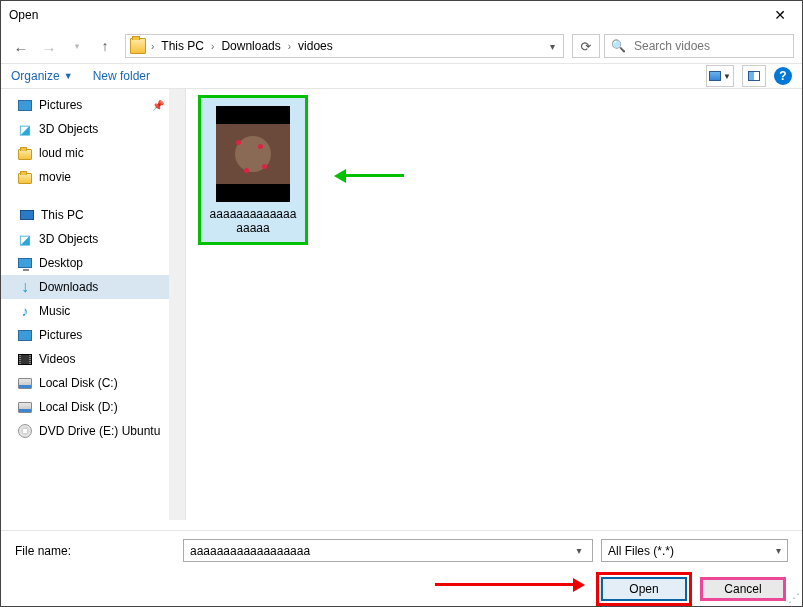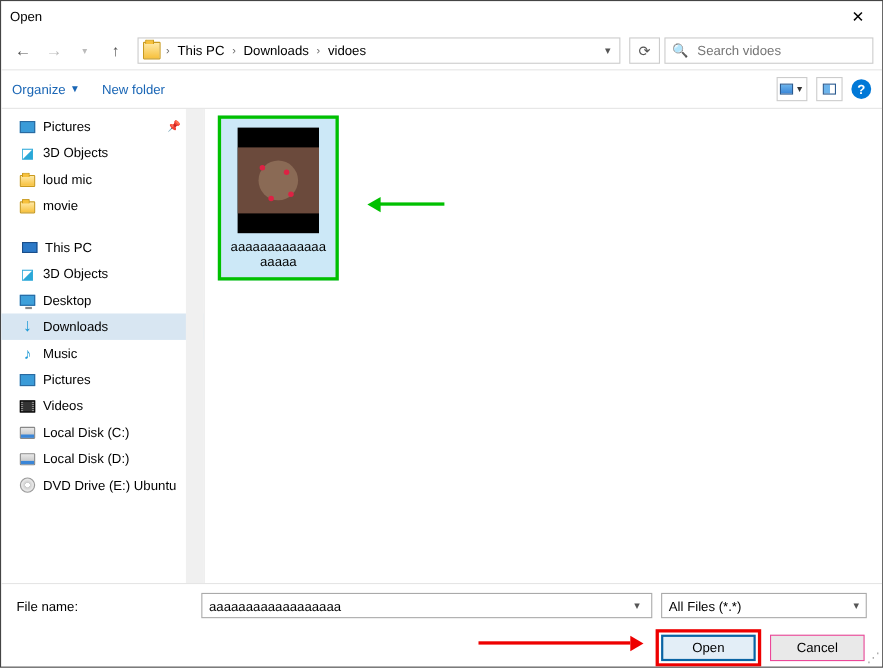--- a/index.html
+++ b/index.html
@@ -21,21 +21,21 @@
   .addr-folder-ico::before { content:""; position:absolute; top:-3px; left:1px; width:6px; height:3px; background:#f7c13d; border:1px solid #c99a1e; border-bottom:none; border-radius:1px 1px 0 0; }
   .crumb { padding: 0 2px; }
   .crumb-sep { color:#666; padding:0 3px; font-size:10px; }
   .addr-spacer { flex:1; }
   .addr-drop { color:#555; font-size:10px; padding:0 4px; }
   .refresh { width:28px; height:24px; border:1px solid #ccc; display:flex;align-items:center;justify-content:center; color:#555; font-size:13px; }
   .searchbox { width:190px; height:24px; border:1px solid #ccc; display:flex; align-items:center; padding:0 6px; color:#777; gap:6px; }
   .searchbox input { border:none; outline:none; flex:1; font-size:12px; color:#000; background:transparent; }
 
   
-  .cmdbar { height: 36px; border-top:1px solid #e5e5e5; border-bottom:1px solid #e5e5e5; display:flex; align-items:center; padding:0 10px; gap:20px; }
+  .cmdbar { height: 26px; border-top:1px solid #e5e5e5; border-bottom:1px solid #e5e5e5; display:flex; align-items:center; padding:0 10px; gap:20px; }
   .cmd-organize { color:#1a66b5; display:flex; align-items:center; gap:4px; }
   .cmd-organize .caret { font-size:9px; color:#1a66b5; }
   .cmd-newfolder { color:#1a66b5; }
   .cmd-spacer { flex:1; }
   .cmd-right { display:flex; align-items:center; gap:8px; }
   .view-btn { width:28px; height:22px; border:1px solid #ccc; display:flex; align-items:center; justify-content:center; gap:2px; }
   .view-caret { font-size:8px; color:#333; }
   .help-disc { width:18px; height:18px; border-radius:50%; background:#0078d7; color:#fff; display:flex;align-items:center;justify-content:center; font-size:12px; font-weight:bold; }
 
   
@@ -90,21 +90,21 @@
   .fn-row { display:flex; align-items:center; gap:8px; margin-bottom:10px; }
   .fn-label { width:160px; text-align:left; }
   .fn-input { flex:1; display:flex; }
   .fn-input .combo { flex:1; height:23px; border:1px solid #aaa; display:flex; align-items:center; padding:0 4px; }
   .fn-input .combo input { border:none; outline:none; flex:1; font-size:12px; }
   .combo .dd { width:18px; text-align:center; color:#555; font-size:10px; }
   .filter { width:187px; height:23px; border:1px solid #aaa; display:flex; align-items:center; padding:0 6px;gap:40px; }
   .filter .dd { margin-left:auto; color:#555; font-size:10px; }
 
   .btn-row { display:flex; justify-content:flex-end; gap:8px; padding-right:2px; align-items:center; position:relative; }
-  .btn { width:86px; height:24px; border:1px solid #ec4899; background:#e9e9e9; display:flex; align-items:center; justify-content:center; font-size:12px; }
+  .btn { width:86px; height:24px; border:3px solid #ec4899; background:#e9e9e9; display:flex; align-items:center; justify-content:center; font-size:12px; }
   .btn.primary { border:2px solid #0a64a4; background:#e3eef7; }
   .open-highlight { padding:2px; border:3px solid #e00; }
   .red-arrow { position:absolute; left:420px; top:6px; width:150px; height:14px; }
   .red-arrow .shaft { position:absolute; left:0; top:5px; width:138px; height:3px; background:#e00; }
   .red-arrow .head { position:absolute; right:0; top:0; width:0;height:0;border-top:7px solid transparent;border-bottom:7px solid transparent;border-left:12px solid #e00; }
 
   .resize-grip { position:absolute; right:2px; bottom:2px; width:12px; height:12px; color:#aaa; font-size:12px; line-height:1; }
 </style>
 </head>
 <body>

